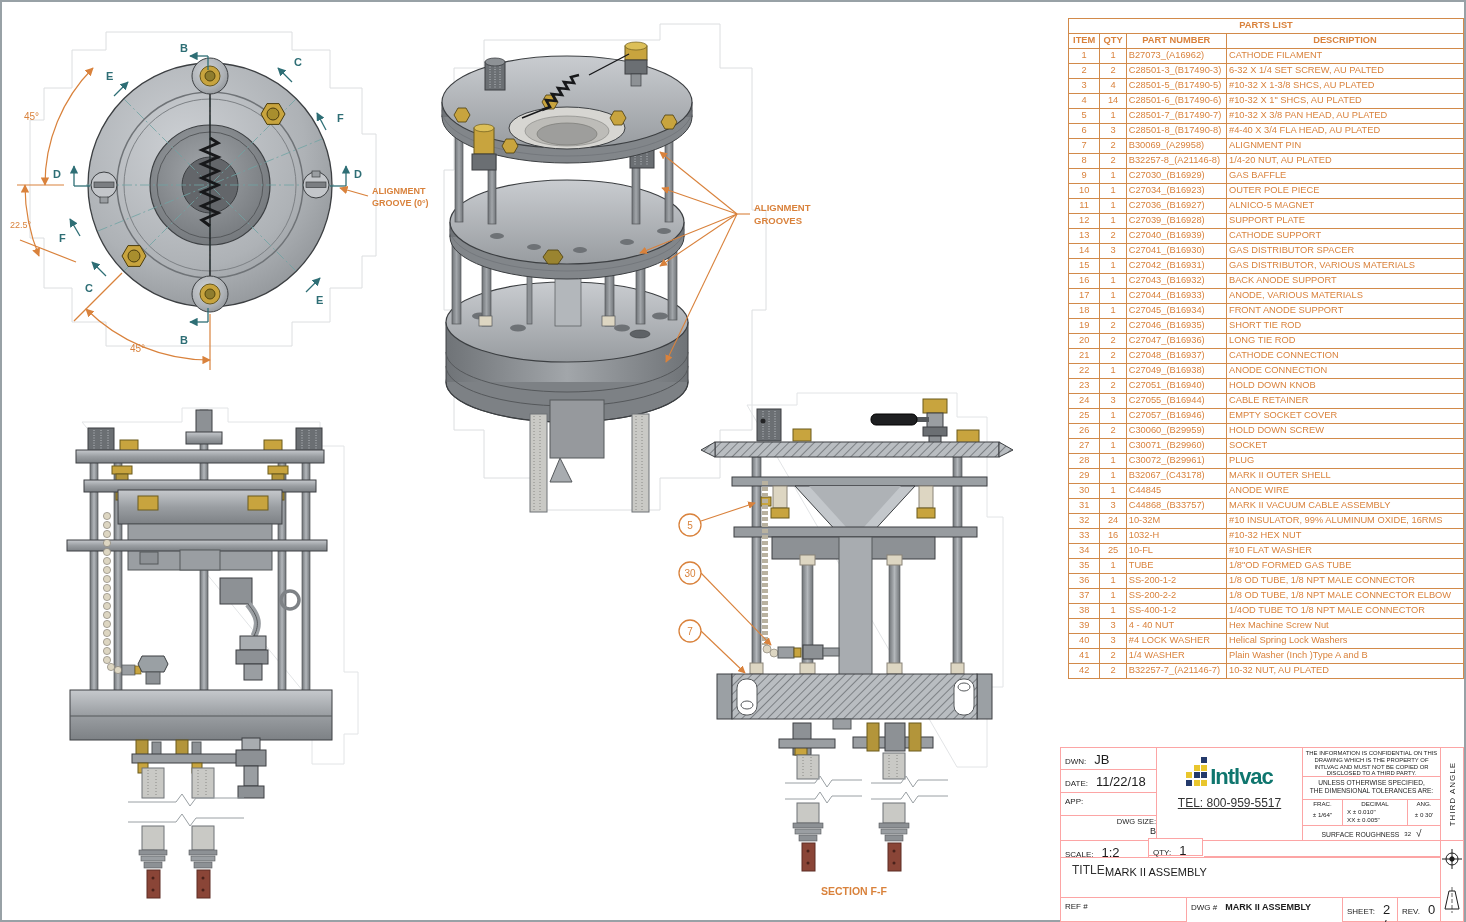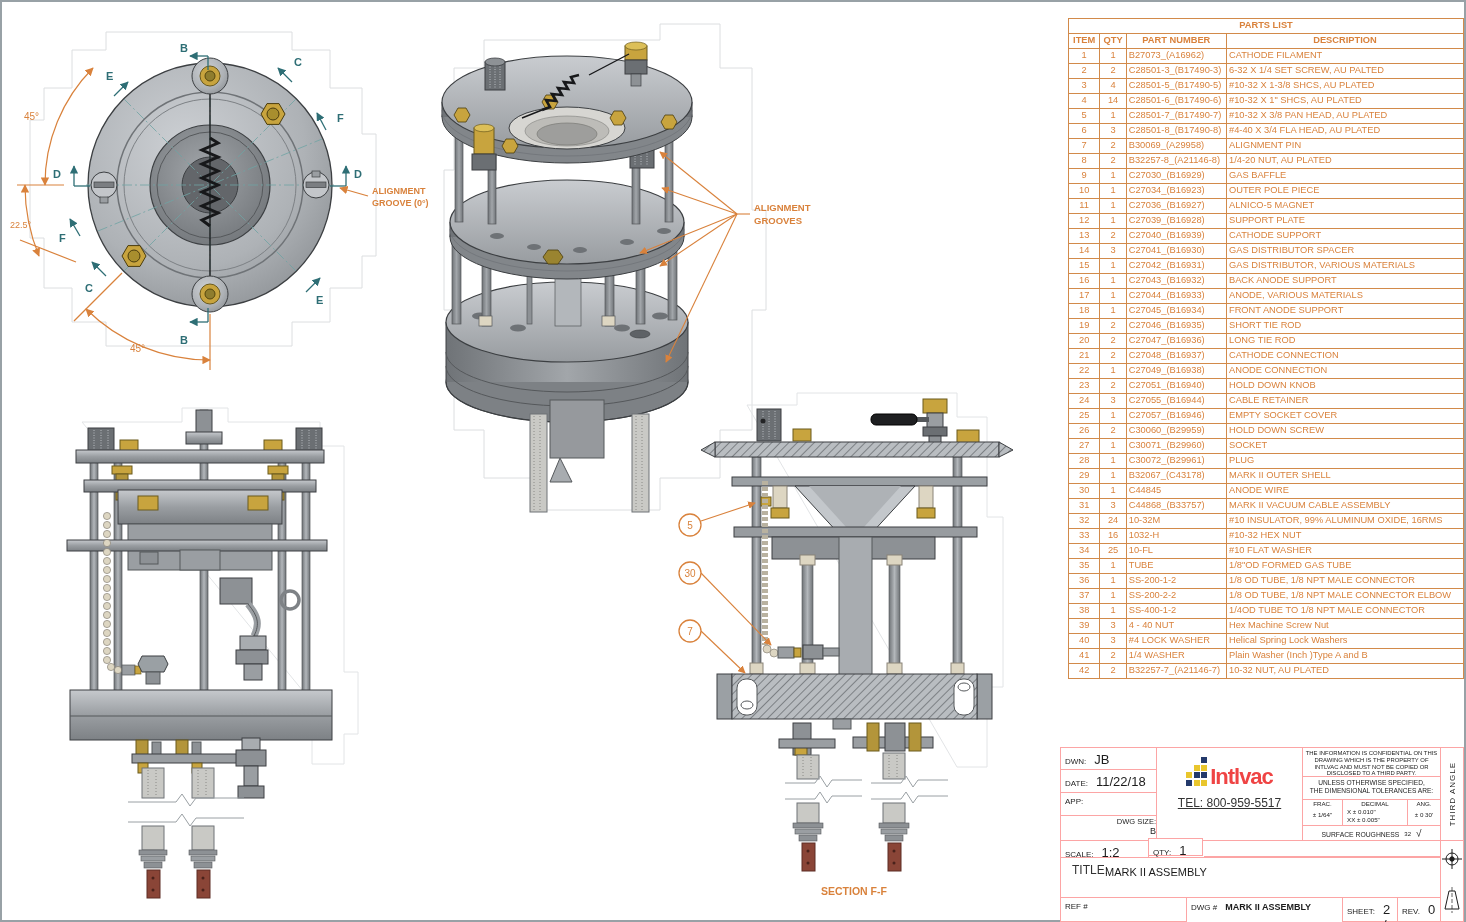--- a/index.html
+++ b/index.html
@@ -22,21 +22,21 @@
   .inline-lab .l{font-size:8px;} .inline-lab .v{font-size:13px;}
   .tiny{font-size:5.9px;line-height:1.15;text-align:center;padding:2px 2px;}
   .small{font-size:6.6px;line-height:1.2;text-align:center;padding:2px 1px;}
   .tol{font-size:6.2px;line-height:1.25;}
   .vert{writing-mode:vertical-rl;transform:rotate(180deg);font-size:8px;letter-spacing:1px;color:#1c1c1c;margin:auto;}
   .logo-row{display:flex;align-items:flex-end;justify-content:center;margin-top:9px;gap:3px;}
   .logo-squares{display:flex;align-items:flex-end;gap:1.5px;}
   .lsq{display:flex;flex-direction:column;gap:1.5px;}
   .sq{width:6px;height:6px;}
   .sq.y{background:#E9C62D;} .sq.n{background:#243A6B;}
-  .logo-text{font-size:22px;font-weight:bold;color:#ef4444;letter-spacing:-1px;line-height:0.8;}
+  .logo-text{font-size:22px;font-weight:bold;color:#0f766e;letter-spacing:-1px;line-height:0.8;}
   .tel{text-align:center;font-size:12px;color:#333;margin-top:10px;text-decoration:underline;}
   .sr-row{display:flex;align-items:center;justify-content:center;gap:5px;font-size:6.8px;padding-top:2px;}
   .sr-val{font-size:6px;} .sr-check{font-size:10px;line-height:0.6;}
 </style>
 </head>
 <body>
 
 <div class="sheet">
 
 <svg class="view" style="left:8px;top:14px" width="440" height="372" viewBox="0 0 440 372">

